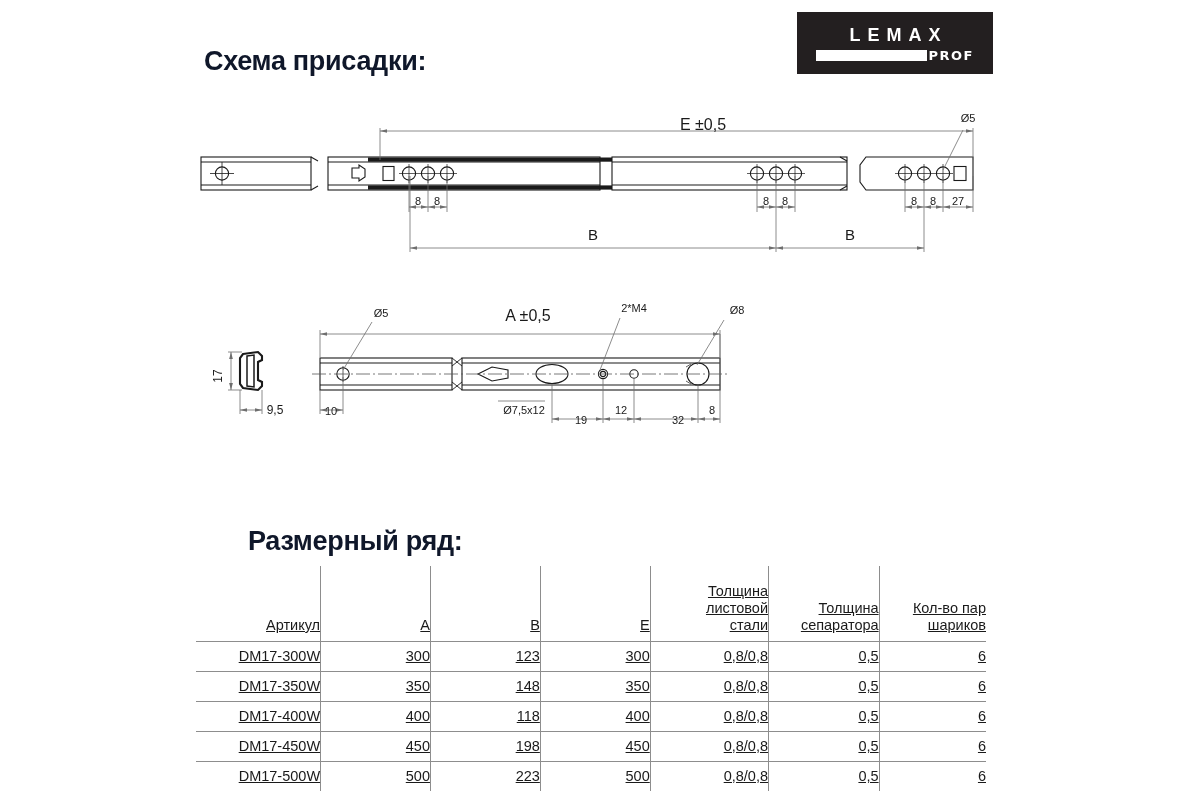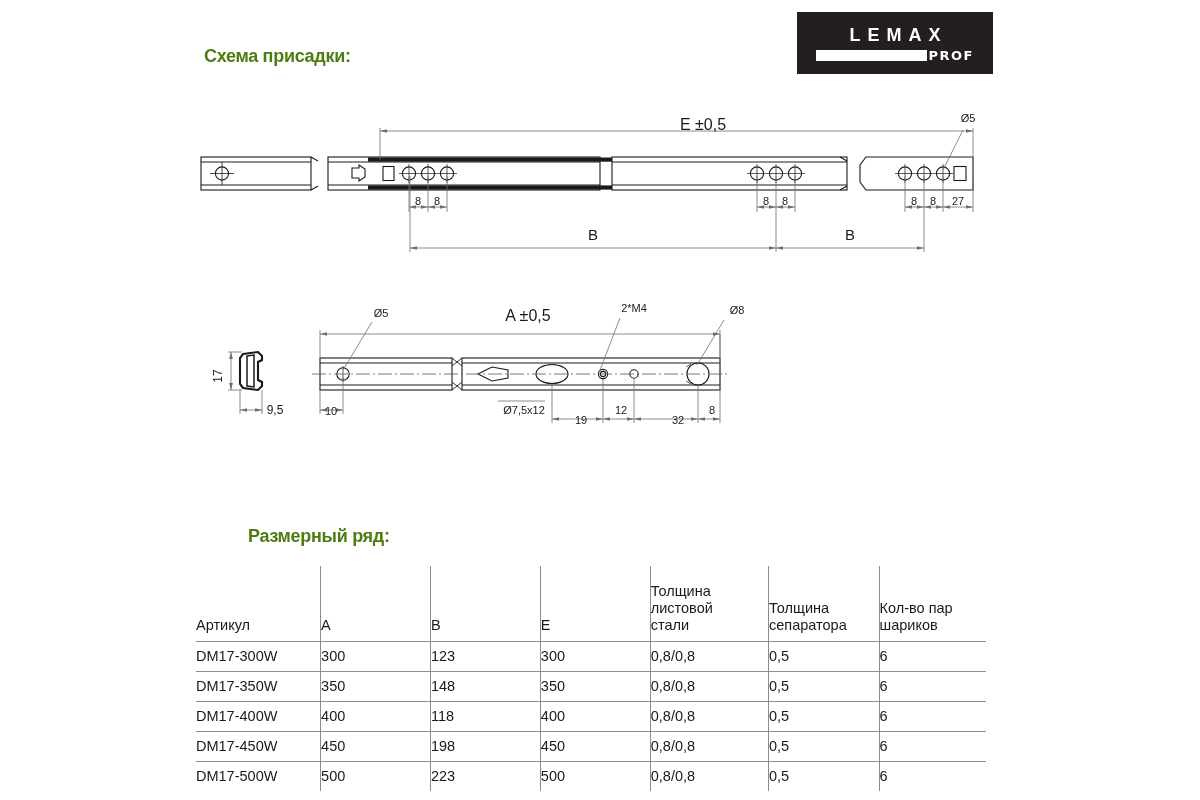--- a/index.html
+++ b/index.html
@@ -55,24 +55,24 @@
     font-weight: 700;
     letter-spacing: 1.5px;
     line-height: 1;
     padding-left: 2px;
     font-family: "DejaVu Sans", sans-serif;
   }
 
   
   .heading {
     position: absolute;
-    font-size: 18px;
+    font-size: 27px;
     font-weight: 700;
     letter-spacing: -0.3px;
-    color: #4d7c0f;
+    color: #0f172a;
     white-space: nowrap;
   }
   #heading-scheme { left: 204px; top: 46px; }
   #heading-sizes  { left: 204px; top: 526px; margin-left: 44px; }
 
   
   .drawing {
     position: absolute;
     left: 0;
     top: 0;
@@ -86,27 +86,28 @@
     position: absolute;
     left: 196px;
     top: 566px;
     width: 790px;
     border-collapse: collapse;
     font-size: 14.5px;
     color: #1a1a1a;
   }
   .spec-table th,
   .spec-table td {
-    text-align: left;
+    text-align: right;
     vertical-align: middle;
     border-right: 1px solid #8d8d8d;
     border-bottom: 1px solid #8d8d8d;
     font-weight: 400;
     padding: 0;
     line-height: 1.18;
+    text-decoration: underline;
   }
   .spec-table th:last-child,
   .spec-table td:last-child { border-right: none; }
   .spec-table thead th {
     height: 68px;
     vertical-align: bottom;
     padding-bottom: 7px;
   }
   .spec-table tbody td { height: 29px; }
   .spec-table tbody tr:last-child td { border-bottom: none; }

